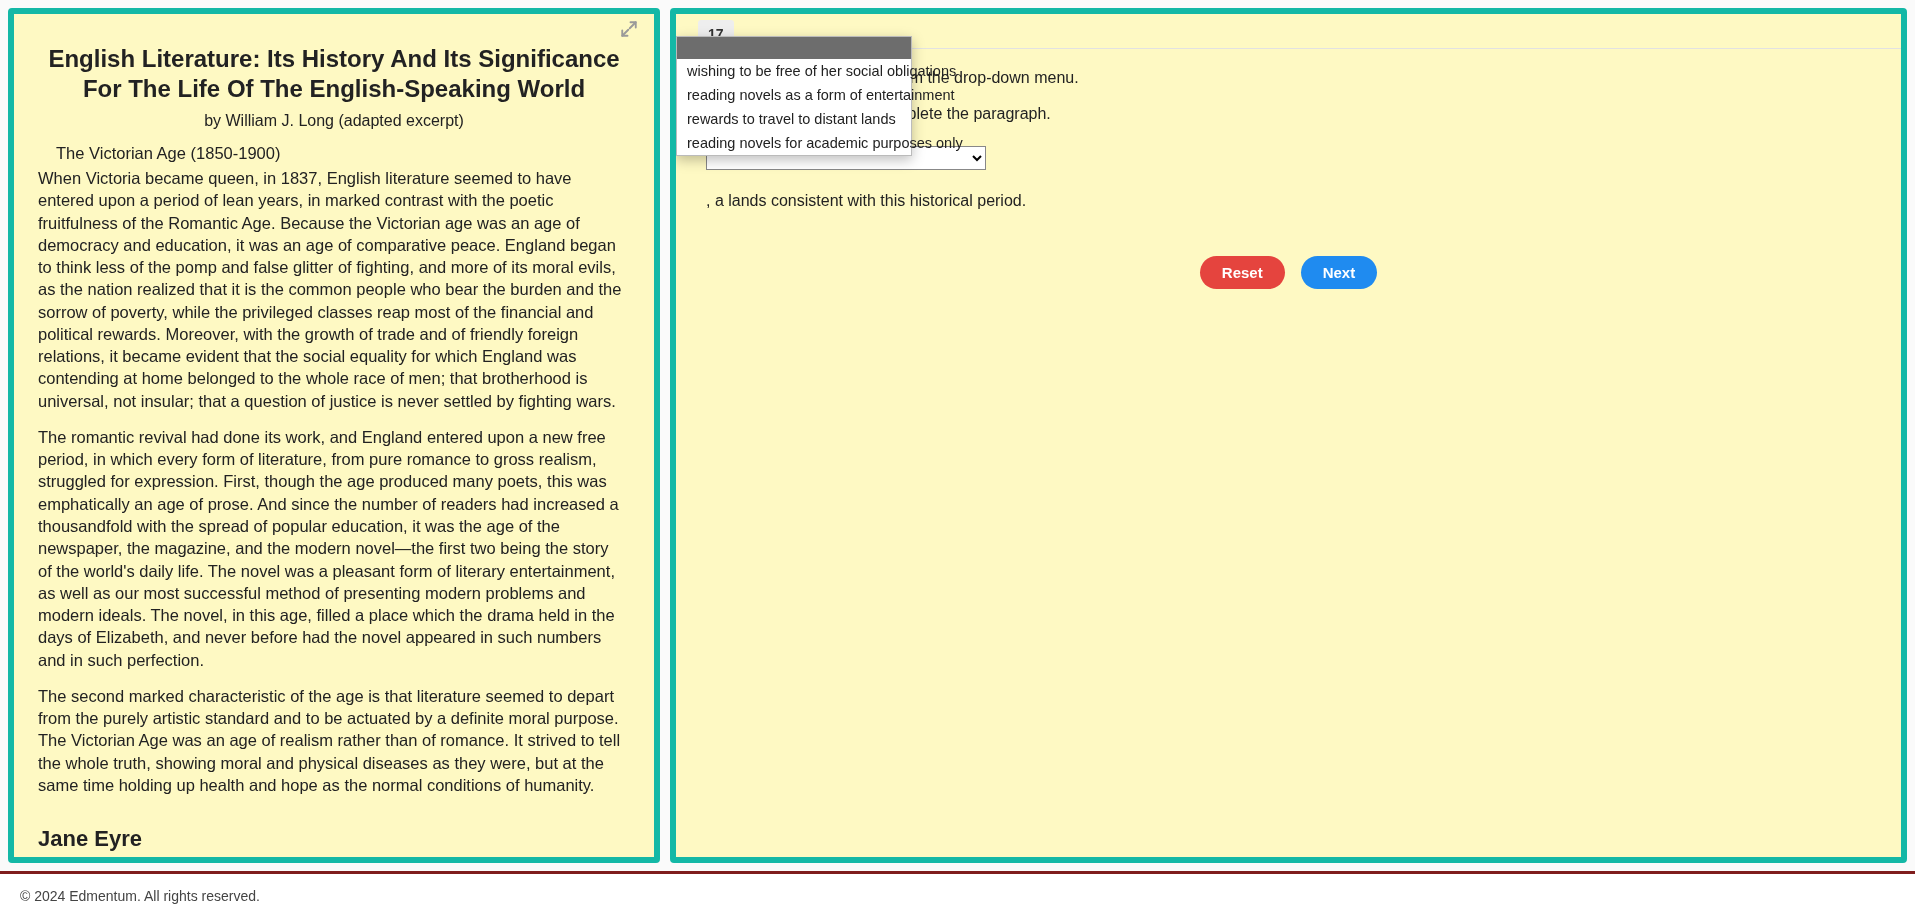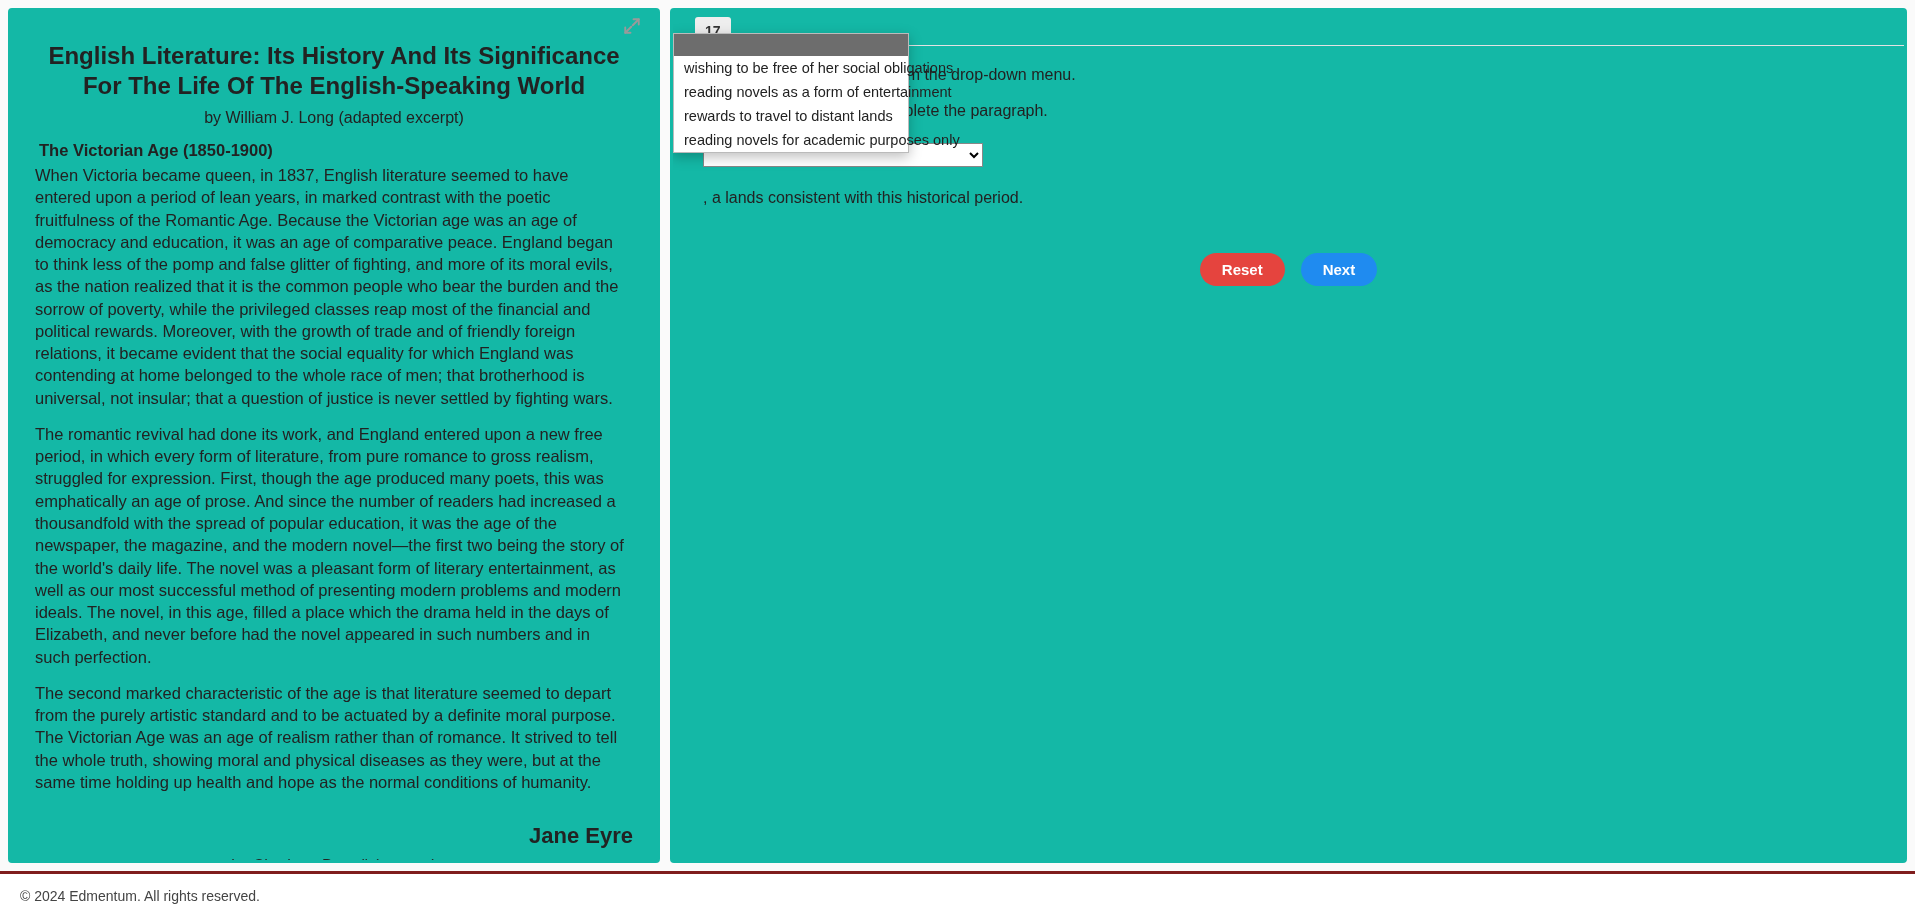--- a/index.html
+++ b/index.html
@@ -21,22 +21,22 @@
 
   .main-row {
     flex: 1 1 auto;
     display: flex;
     gap: 10px;
     padding: 8px 8px 0 8px;
     min-height: 0;
   }
 
   .panel {
-    background: #14b8a6;
-    border: 3px solid #14b8a6;
+    background: #fef9c3;
+    border: 6px solid #14b8a6;
     border-radius: 4px;
     flex: 1 1 0;
     min-width: 0;
     position: relative;
     display: flex;
     flex-direction: column;
     overflow: hidden;
   }
 
   .left-panel {
@@ -78,30 +78,30 @@
     font-size: 24px;
     margin: 10px 0 4px 0;
     line-height: 1.25;
   }
   .doc-byline {
     text-align: center;
     font-size: 16px;
     margin: 8px 0 14px 0;
   }
   .subheading {
-    font-weight: 700;
+    font-weight: 400;
     font-size: 16.5px;
-    margin: 4px 0 4px 4px;
+    margin: 4px 0 4px 18px;
   }
   .para {
     margin: 4px 7px 14px 0;
     line-height: 1.35;
   }
   .doc-title-2 {
-    text-align: right;
+    text-align: left;
     font-weight: 700;
     font-size: 22px;
     margin: 30px 0 4px 0;
   }
 
   
   .q-tabs {
     border-bottom: 1px solid #e2e2e2;
     padding: 6px 0 0 22px;
   }

